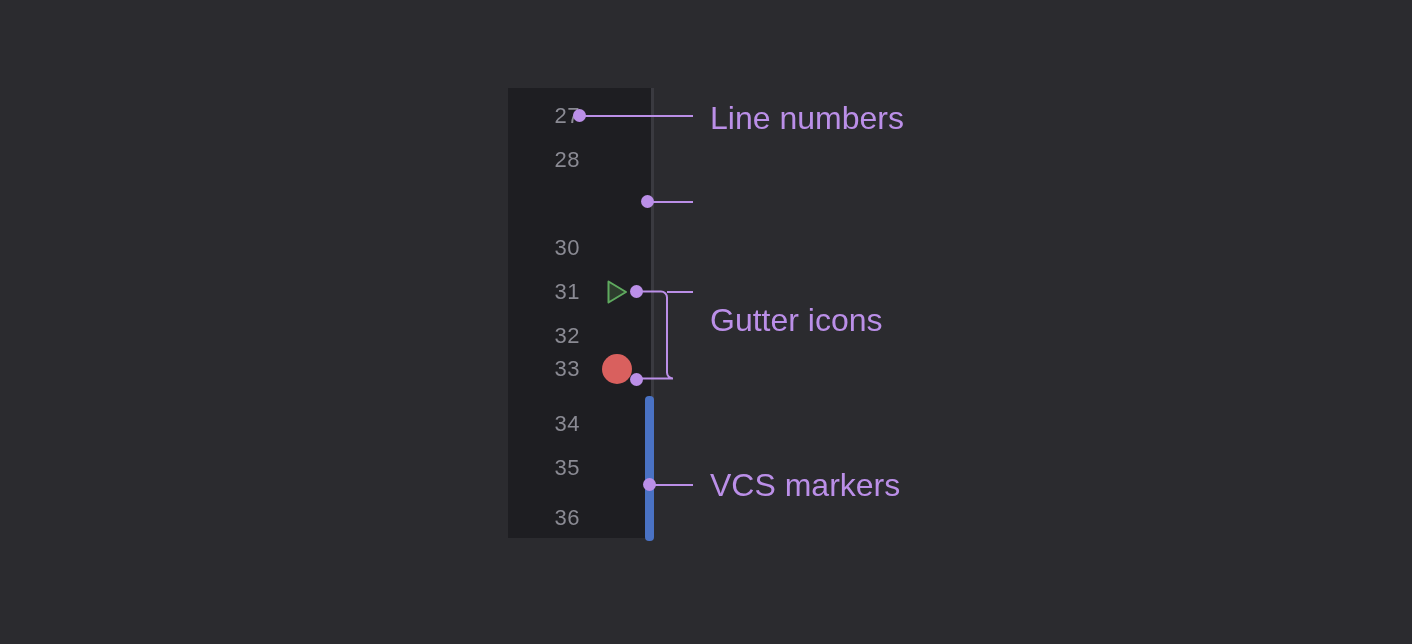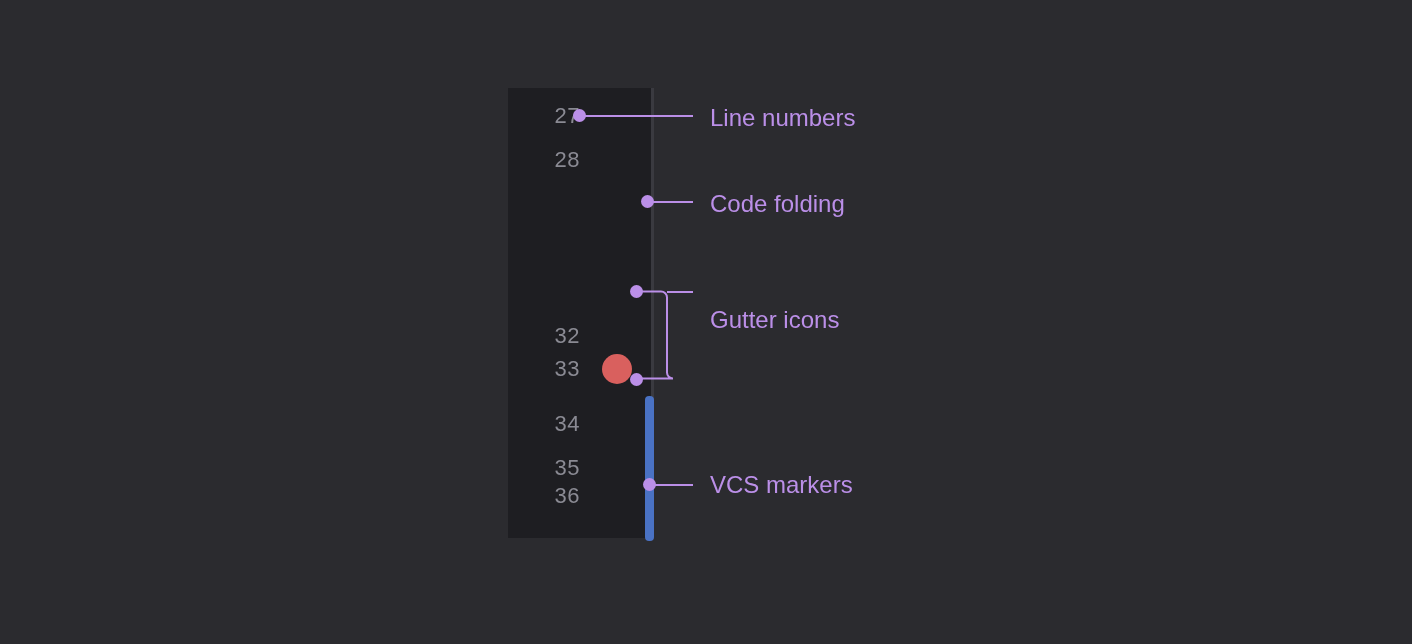--- a/index.html
+++ b/index.html
@@ -100,21 +100,21 @@
     background: #bb8fe8;
   }
   .callout-line {
     position: absolute;
     height: 2px;
     background: #bb8fe8;
   }
   .callout-label {
     position: absolute;
     left: 710px;
-    font-size: 24px;
+    font-size: 32px;
     color: #bb8fe8;
     white-space: nowrap;
     transform: translateY(-50%);
   }
   .callout-bracket {
     position: absolute;
     pointer-events: none;
   }
   .callout-bracket path {
     fill: none;
@@ -132,54 +132,64 @@
 
   <div class="line-row" style="top:94px">
     <span class="line-number">27</span>
   </div>
 
   <div class="line-row" style="top:138px">
     <span class="line-number">28</span>
   </div>
 
 
-
+  <div class="line-row" style="top:226px">
+    <span class="line-number">30</span>
+  </div>
+
+  <div class="line-row" style="top:270px">
+    <span class="line-number">31</span>
+    <span class="glyph">
+      <svg width="30" height="30" viewBox="0 0 30 30" aria-hidden="true">
+        <path d="M6.5 4.5 L24 15 L6.5 25.5 Z" fill="#2d3d2d" stroke="#5faa5f" stroke-width="2" stroke-linejoin="round"></path>
+      </svg>
+    </span>
+  </div>
 
   <div class="line-row" style="top:314px">
     <span class="line-number">32</span>
   </div>
 
   <div class="line-row" style="top:347px">
     <span class="line-number">33</span>
     <span class="glyph">
       <span class="breakpoint-dot"></span>
     </span>
   </div>
 
   <div class="line-row" style="top:402px">
     <span class="line-number">34</span>
   </div>
 
   <div class="line-row" style="top:446px">
     <span class="line-number">35</span>
   </div>
 
-  <div class="line-row" style="top:474px">
+  <div class="line-row" style="top:496px">
     <span class="line-number">36</span>
   </div>
 
   <div class="vcs-bar"></div>
 
   <div class="callout-dot" style="left:573px; top:109px;"></div>
   <div class="callout-line" style="left:579px; top:114.5px; width:114px;"></div>
   <div class="callout-label" style="top:118px;">Line numbers</div>
 
   <div class="callout-dot" style="left:641px; top:195px;"></div>
   <div class="callout-line" style="left:647px; top:200.5px; width:46px;"></div>
-  <div class="callout-label" style="top:204px;">Code folding</div>
 
   <div class="callout-dot" style="left:630px; top:285px;"></div>
   <div class="callout-dot" style="left:630px; top:373px;"></div>
   <svg class="callout-bracket" style="left:630px; top:280px;" width="70" height="110" viewBox="0 0 70 110">
     <path d="M7 11.5 H31 A6 6 0 0 1 37 17.5 V92.5 A6 6 0 0 0 43 98.5 H7"></path>
   </svg>
   <div class="callout-line" style="left:667px; top:290.5px; width:26px;"></div>
   <div class="callout-label" style="top:292px;margin-top:28px;">Gutter icons</div>
 
   <div class="callout-dot" style="left:643px; top:478px;"></div>

